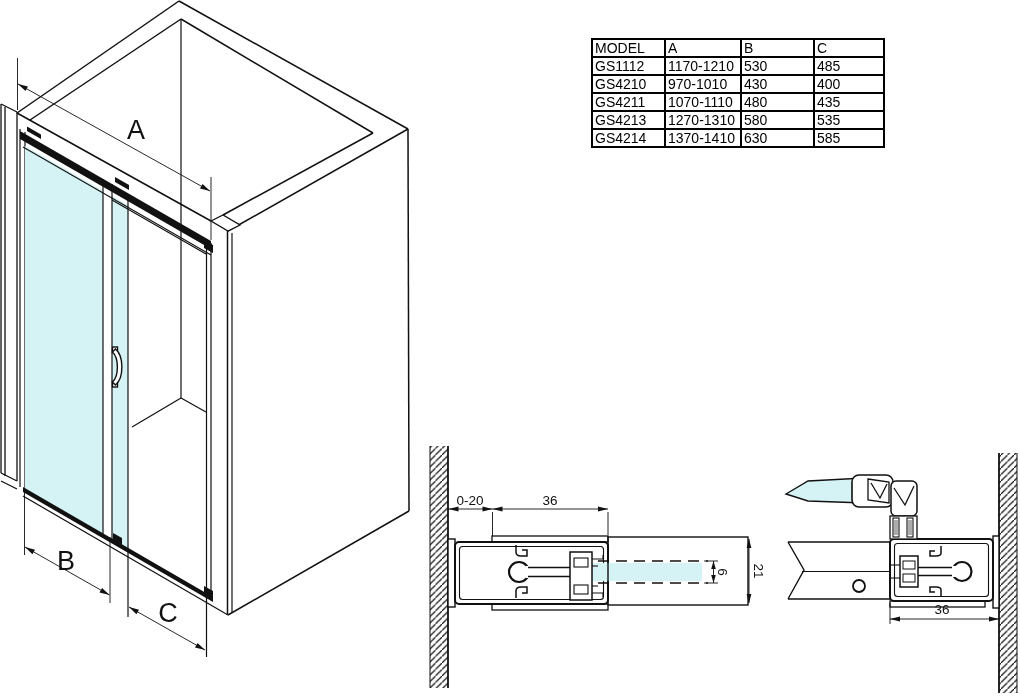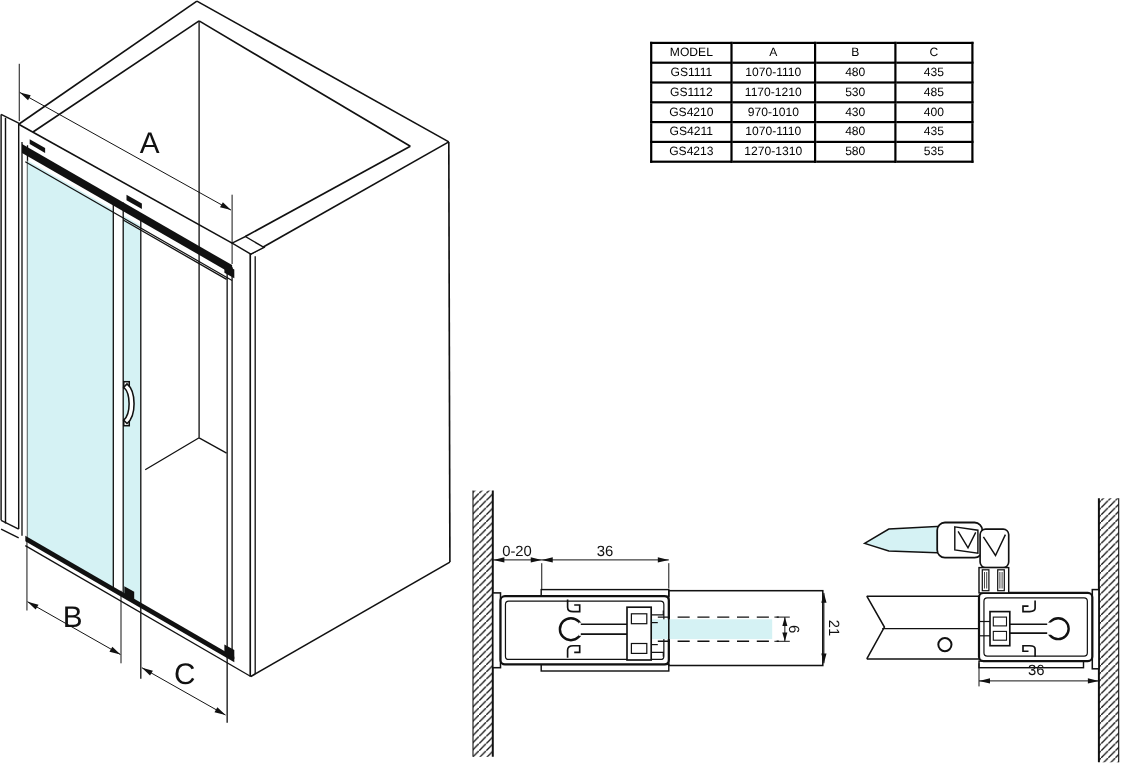--- a/index.html
+++ b/index.html
@@ -2,21 +2,21 @@
 <html style="--glass: #d5f2f4;"><head>
 <meta charset="utf-8">
 <style>
   html,body{margin:0;padding:0;background:#fff;}
   #stage{position:relative;width:1020px;height:696px;background:#fff;overflow:hidden;
          font-family:"Liberation Sans",sans-serif;}
   #drawing{position:absolute;left:0;top:0;}
   .size-table{position:absolute;left:591px;top:38px;border-collapse:collapse;table-layout:fixed;
               color:#000;font-family:"Liberation Sans",sans-serif;}
   .size-table th,.size-table td{border:2px solid #000;height:16px;padding:0 2px;
-              font-size:11px;font-weight:normal;text-align:center;vertical-align:middle;
+              font-size:14px;font-weight:normal;text-align:left;vertical-align:middle;
               line-height:16px;white-space:nowrap;}
   .size-table col.c1{width:73px}.size-table col.c2{width:76px}
   .size-table col.c3{width:73px}.size-table col.c4{width:70px}
   svg text{fill:#111;}
   .dim-big{font-size:27px;}
   .dim-small{font-size:13.5px;}
 </style>
 </head>
 <body>
 
@@ -288,26 +288,20 @@
   <thead>
     <tr>
       <th>MODEL</th>
       <th>A</th>
       <th>B</th>
       <th>C</th>
     </tr>
   </thead>
   <tbody>
         <tr>
-          <td>GS1111</td>
-          <td>1070-1110</td>
-          <td>480</td>
-          <td>435</td>
-        </tr>
-        <tr>
           <td>GS1112</td>
           <td>1170-1210</td>
           <td>530</td>
           <td>485</td>
         </tr>
         <tr>
           <td>GS4210</td>
           <td>970-1010</td>
           <td>430</td>
           <td>400</td>
@@ -317,16 +311,22 @@
           <td>1070-1110</td>
           <td>480</td>
           <td>435</td>
         </tr>
         <tr>
           <td>GS4213</td>
           <td>1270-1310</td>
           <td>580</td>
           <td>535</td>
         </tr>
+        <tr>
+          <td>GS4214</td>
+          <td>1370-1410</td>
+          <td>630</td>
+          <td>585</td>
+        </tr>
       </tbody>
 </table>
 
 </div>
 
 </body></html>

